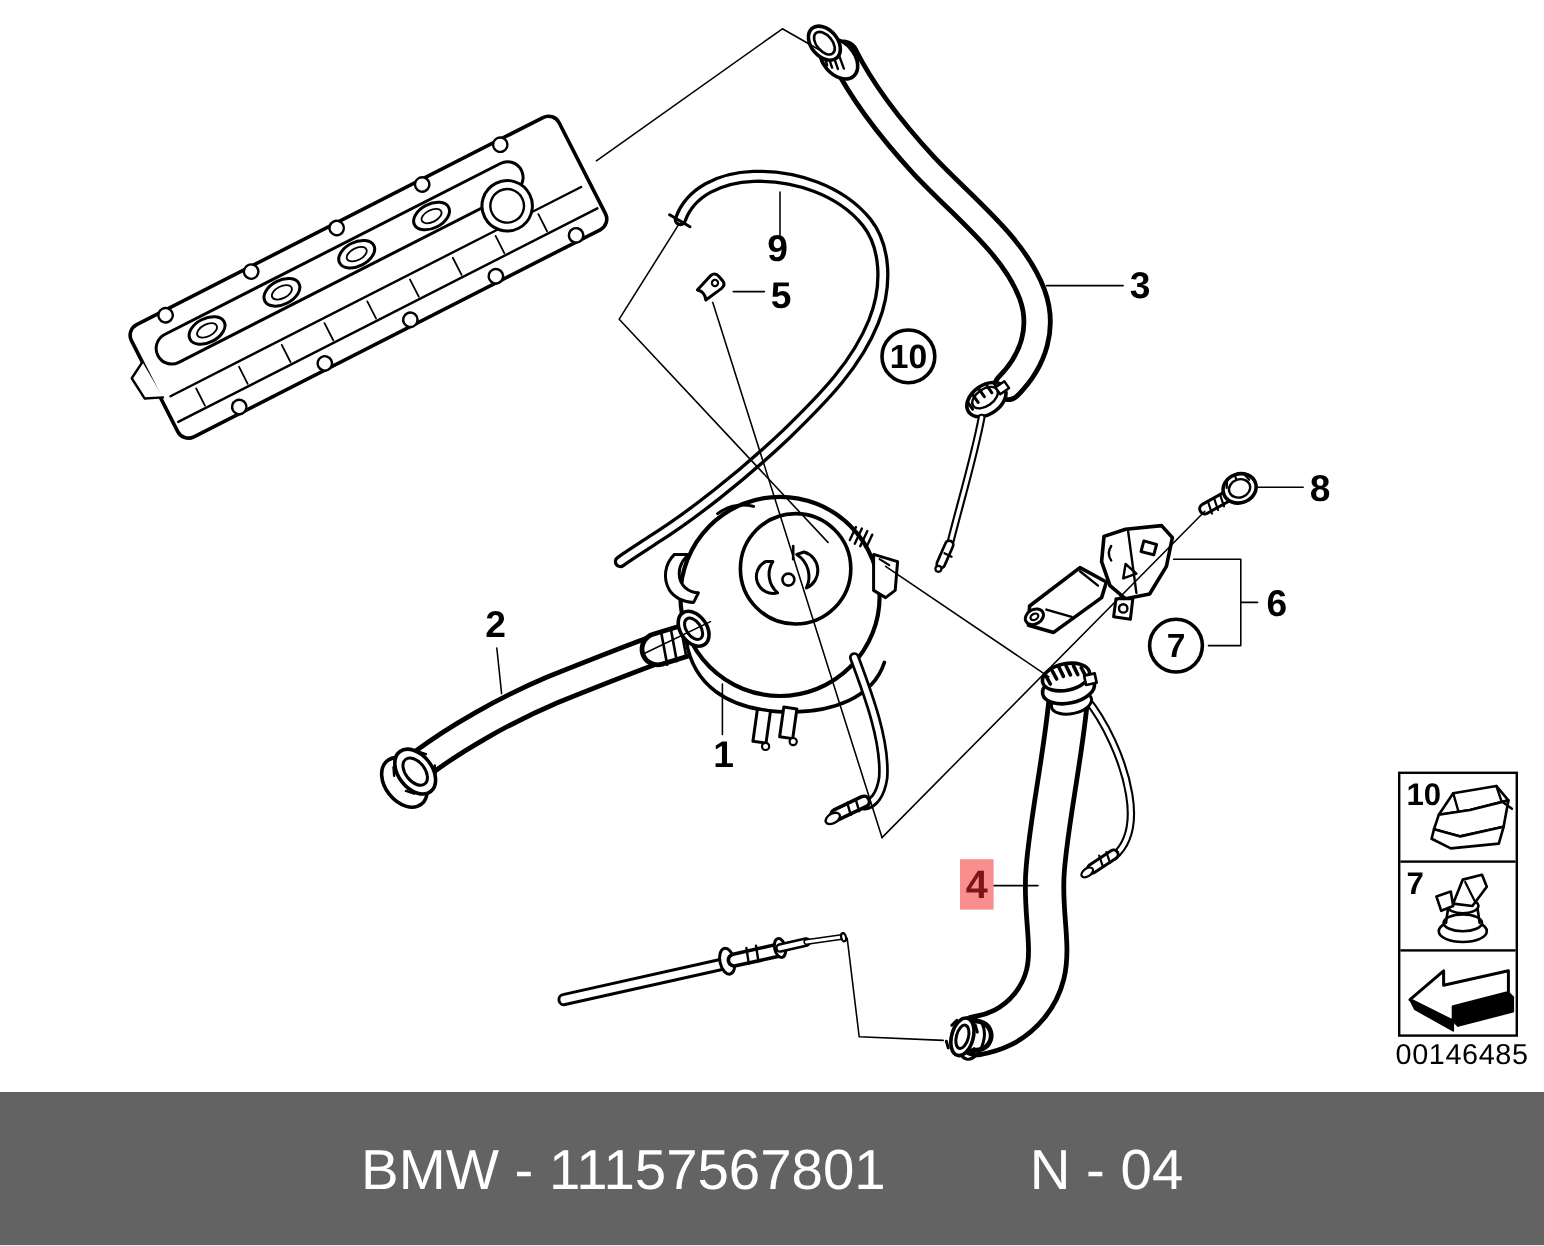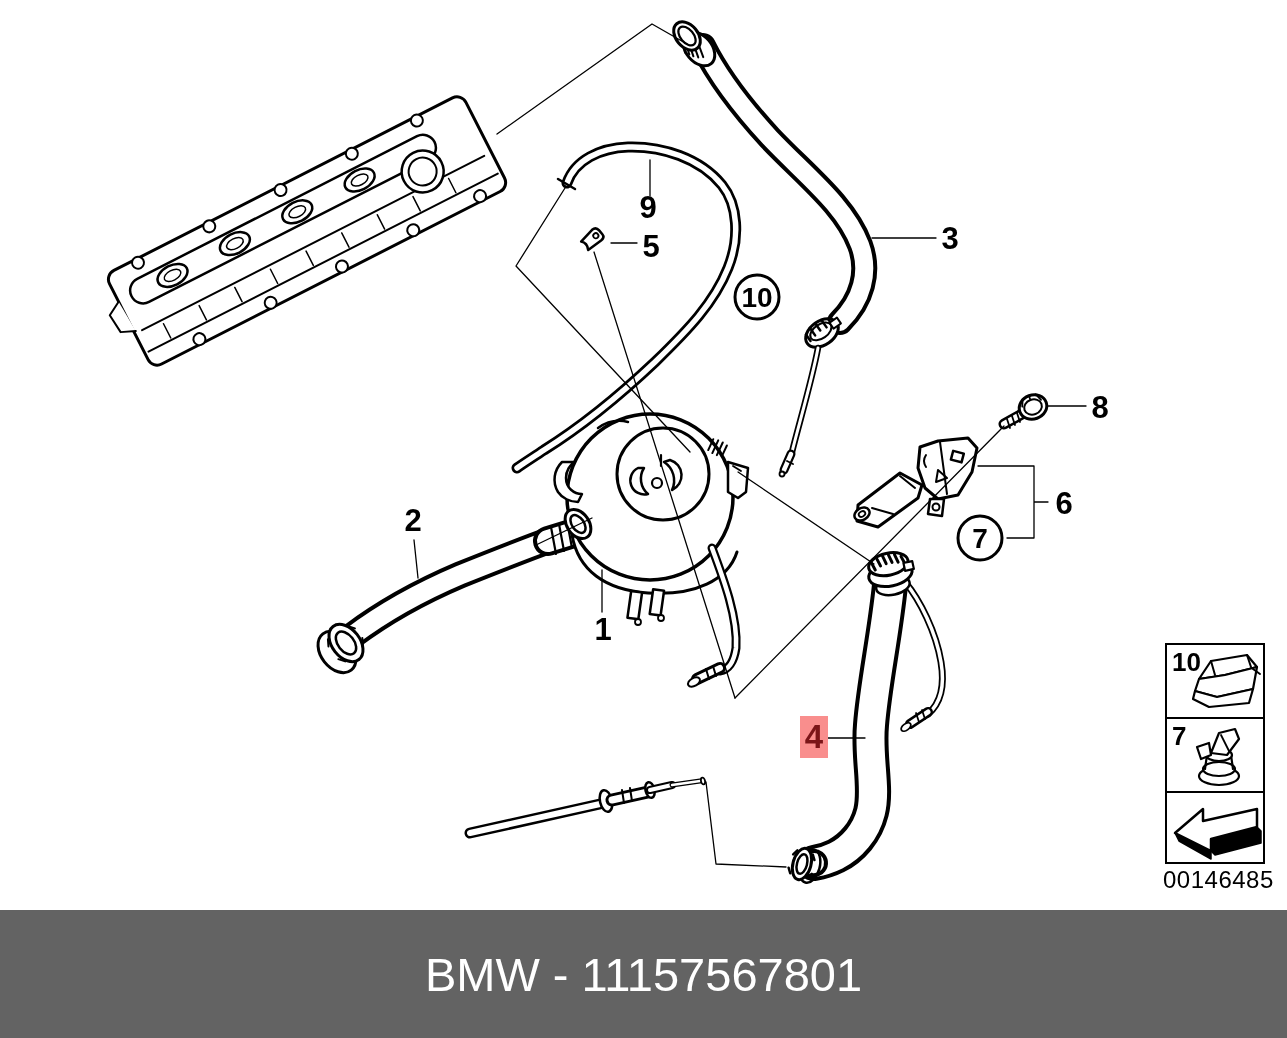--- a/index.html
+++ b/index.html
@@ -287,15 +287,16 @@
         <path d="M 44 46 L 90 34 L 94 38 L 94 50 L 48 62 L 44 58 Z" fill="#000" stroke-width="1.5"></path>
         <path d="M 8 40 L 44 58 L 44 66 L 12 48 Z" fill="#000" stroke-width="1.5"></path>
         <path d="M 8 40 L 36 16 L 36 28 L 90 16 L 90 34 L 44 46 L 44 58 Z" fill="#fff" stroke-width="2.5"></path>
       </svg>
     </div>
   </div>
   <div class="img-number">00146485</div>
 
   <div class="footer" style="background: rgb(99, 99, 99); color: rgb(255, 255, 255);">
     <span>BMW - 11157567801</span>
+    <span>N - 04</span>
   </div>
 
 </div>
 
 </body></html>

